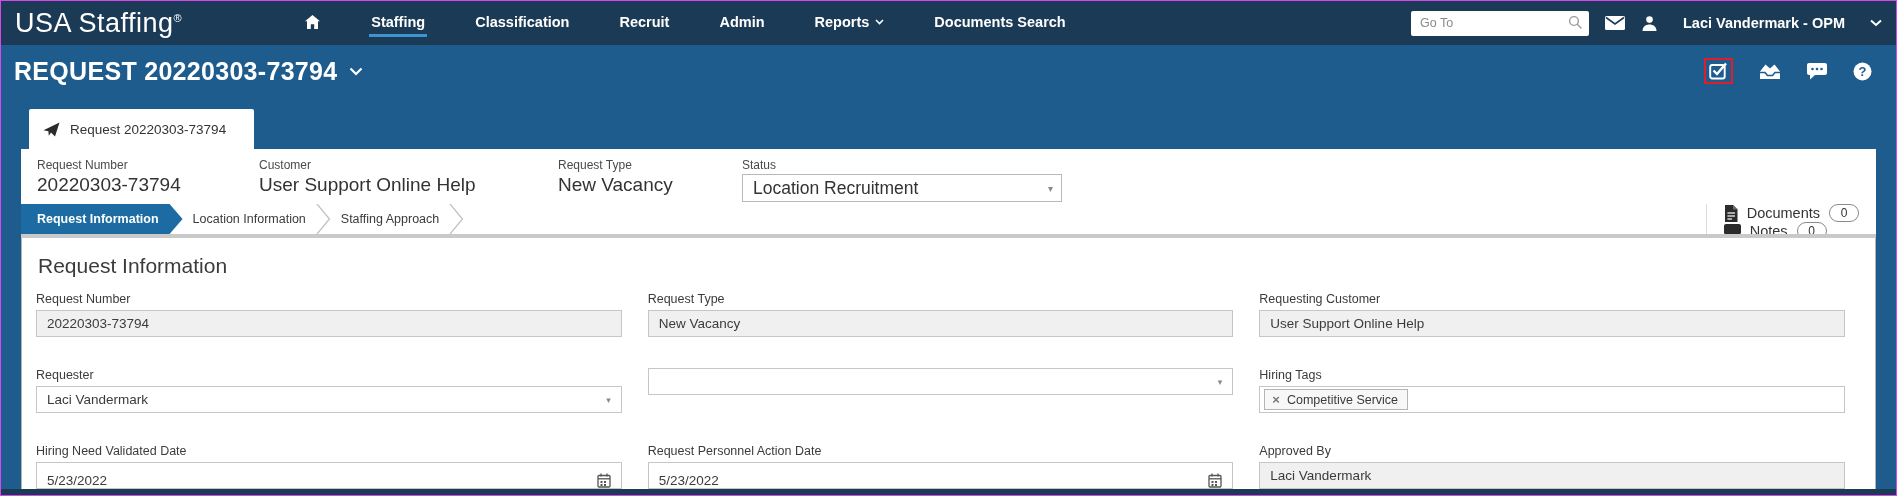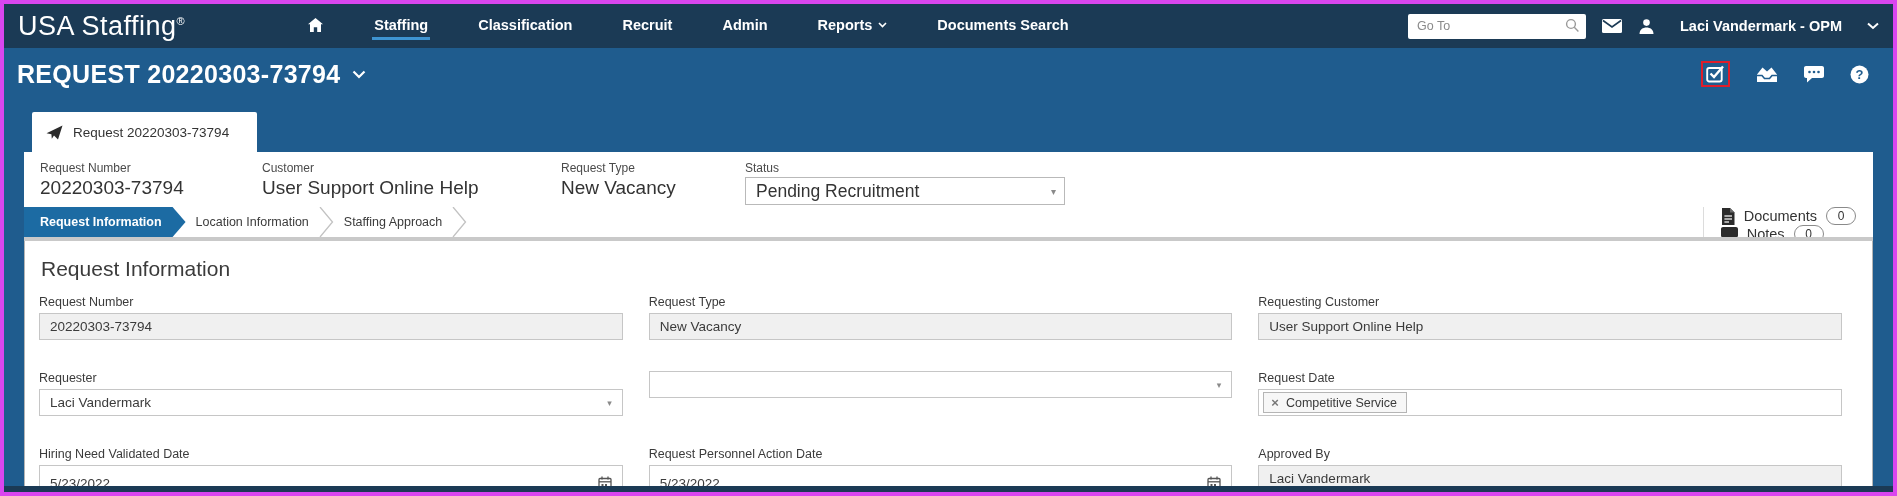--- a/index.html
+++ b/index.html
@@ -2,21 +2,21 @@
 <html><head>
 <meta charset="utf-8">
 <style>
   * { box-sizing: border-box; margin: 0; padding: 0; }
   html,body { margin:0; padding:0; background:#e9e9e9; }
   body { font-family: "Liberation Sans", "DejaVu Sans", sans-serif; }
 
   .screen {
     position: relative;
     width: 1897px; height: 496px;
-    border: 4px solid #d946ef;
+    border: 1px solid #d946ef;
     background: #1f5c8e;
     overflow: hidden;
     display: flex; flex-direction: column;
   }
 
   
   .navbar {
     height: 44px; flex: 0 0 44px;
     background: #1b3a55;
     display: flex; align-items: center;
@@ -281,21 +281,21 @@
       <div class="sum-label">Customer</div>
       <div class="sum-value">User Support Online Help</div>
     </div>
     <div class="sum-field">
       <div class="sum-label">Request Type</div>
       <div class="sum-value">New Vacancy</div>
     </div>
     <div class="sum-field">
       <div class="sum-label">Status</div>
       <div class="status-select">
-        <span>Pending Recruitment</span>
+        <span>Location Recruitment</span>
         <span class="caret">▾</span>
       </div>
     </div>
   </div>
 
   <div class="page subtabs">
     <div class="arrow-tab active">
         <span>Request Information</span>
       </div>
     <div class="arrow-tab">
@@ -388,21 +388,21 @@
       </div>
 
       <div>
         <div class="control select">
           <span></span>
           <span class="caret">▾</span>
         </div>
       </div>
 
       <div>
-        <div class="f-label">Request Date</div>
+        <div class="f-label">Hiring Tags</div>
         <div class="control tags">
           <span class="tag-chip">
             <span class="tag-x">×</span>
             <span>Competitive Service</span>
           </span>
         </div>
       </div>
 
       <div>
         <div class="f-label">Hiring Need Validated Date</div>

